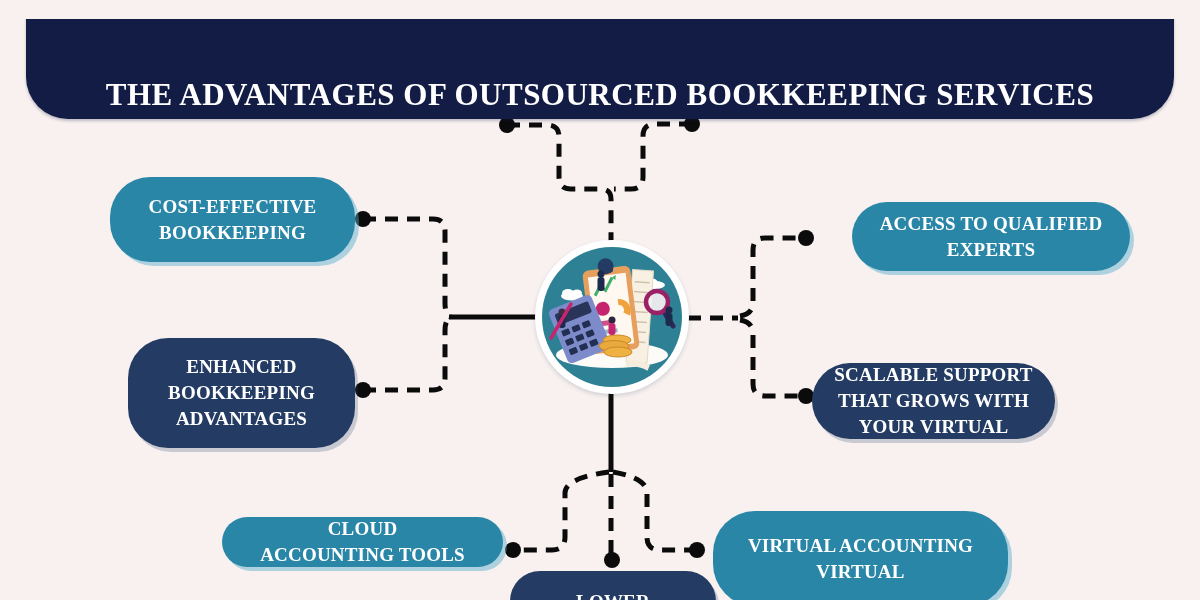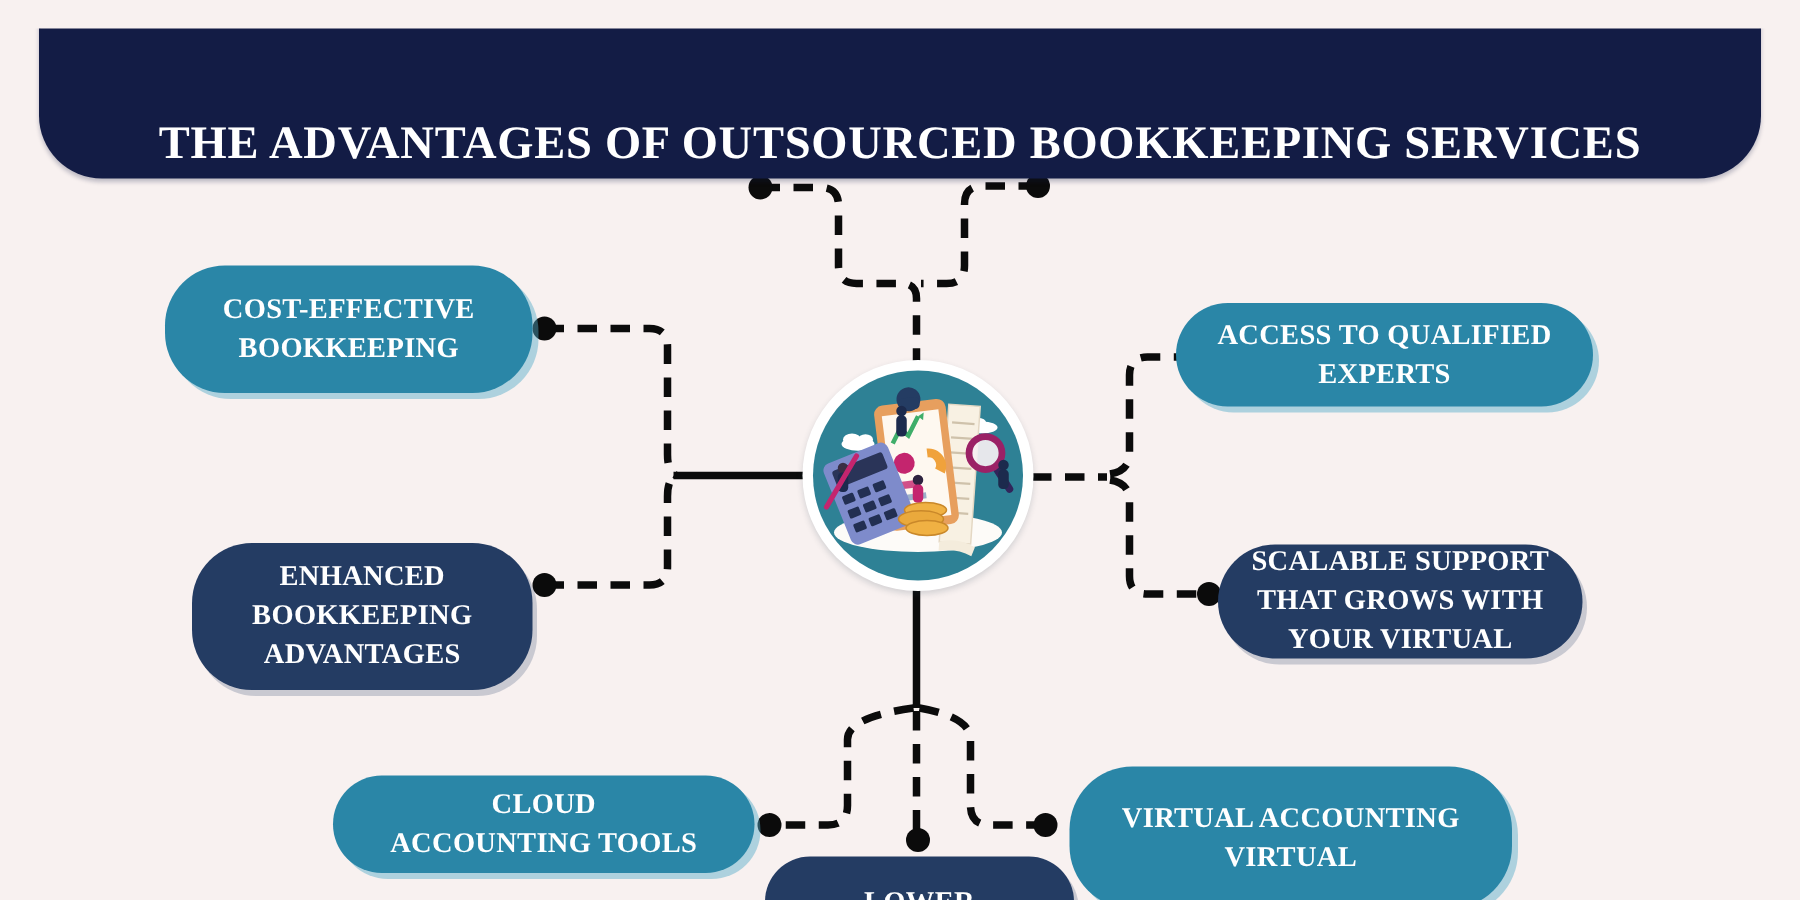--- a/index.html
+++ b/index.html
@@ -23,23 +23,23 @@
   
   .node{
     position:absolute;display:flex;flex-direction:column;
     align-items:center;justify-content:center;
     color:#fff;font-weight:700;font-size:19px;line-height:26px;
     text-align:center;letter-spacing:.2px;
   }
   .teal{background:#2a86a7;box-shadow:4px 4px 0 0 rgba(82,170,199,0.45);}
   .navy{background:#243c63;box-shadow:3px 4px 0 0 rgba(36,60,99,0.22);}
   .n-cost    {left:110px;top:158px;width:245px;height:85px;border-radius:40px;}
-  .n-enh     {left:128px;top:343px;width:227px;height:98px;border-radius:40px;}
-  .n-cloud   {left:222px;top:498px;width:281px;height:65px;border-radius:33px;}
-  .n-access  {left:784px;top:183px;width:278px;height:69px;border-radius:35px;}
+  .n-enh     {left:128px;top:319px;width:227px;height:110px;border-radius:40px;}
+  .n-cloud   {left:222px;top:498px;width:281px;height:50px;border-radius:33px;}
+  .n-access  {left:852px;top:183px;width:278px;height:69px;border-radius:35px;}
   .n-scale   {left:812px;top:344px;width:243px;height:76px;border-radius:38px;}
   .n-virtual {left:713px;top:492px;width:295px;height:95px;border-radius:42px;}
   .n-lower   {left:510px;top:552px;width:206px;height:70px;border-radius:30px 30px 0 0;}
   .wires{position:absolute;left:0;top:0;width:1200px;height:600px;pointer-events:none;}
   
   .hub{
     position:absolute;left:535px;top:221px;width:154px;height:154px;
     border-radius:50%;background:#ffffff;
     box-shadow:0 2px 4px rgba(40,60,80,0.18);
     display:flex;align-items:center;justify-content:center;

